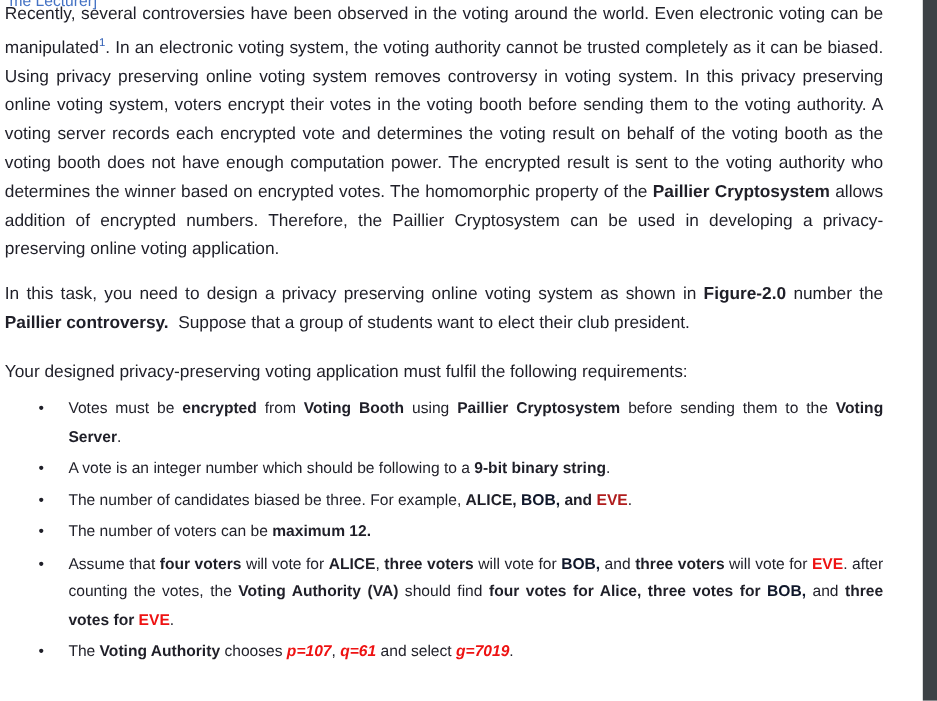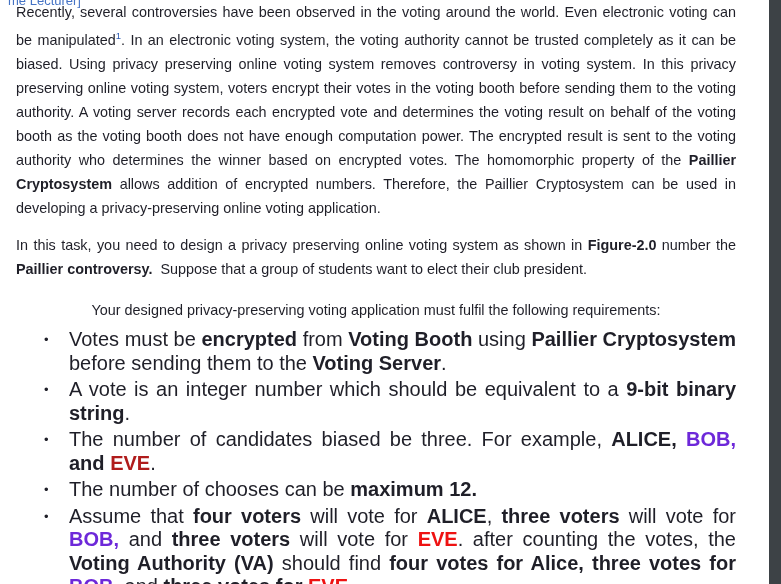--- a/index.html
+++ b/index.html
@@ -1,40 +1,40 @@
 <!DOCTYPE html>
 <html><head>
 <meta charset="utf-8">
 <style>
   html,body{margin:0;padding:0;}
   body{
     width:781px;height:584px;overflow:hidden;background:#ffffff;
     font-family:"Liberation Sans",sans-serif;color:#1f1f28;position:relative;
   }
-  .page{position:absolute;inset:0;padding:0 45px 0 16px;box-sizing:border-box;}
+  .page{position:absolute;inset:0;padding:0 45px 0 4px;box-sizing:border-box;}
   .header-frag{
     position:absolute;top:-7px;left:8px;font-size:13px;color:#4472c4;
     font-weight:400;white-space:nowrap;
   }
   .title{
     font-size:20.5px;font-weight:700;color:#14141d;
     margin:10px 0 9px 42px;letter-spacing:-0.2px;
   }
   .para{
     font-size:14.4px;line-height:24px;text-align:justify;margin:0;
   }
   .p2{margin-top:13px;}
-  .intro{margin-top:17px;text-align:center;}
+  .intro{margin-top:17px;text-align:left;}
   .bullets{margin-top:6px;}
   .bullet-item{display:flex;margin:0 0 3px 28px;}
   .dot{width:25px;flex:none;font-size:13px;line-height:23.5px;color:#1f1f28;}
-  .bullet-text{flex:1;font-size:20px;line-height:23.5px;text-align:justify;}
+  .bullet-text{flex:1;font-size:13px;line-height:23.5px;text-align:justify;}
   .b{font-weight:700;}
   .i{font-style:italic;}
-  .blue{color:#6d28d9;}
+  .blue{color:#0f172a;}
   .red{color:#ee1212;}
   .darkred{color:#b01c1c;}
   .sup{font-size:9.5px;vertical-align:6px;color:#2e5cb4;}
   .edge{
     position:absolute;top:0;right:0;width:12px;height:584px;background:#3d4246;
   }
 </style>
 </head>
 <body>
 
@@ -51,31 +51,31 @@
 
   <div class="bullets">
 
     <div class="bullet-item">
       <span class="dot">•</span>
       <span class="bullet-text"><span>Votes must be </span><span class="b">encrypted</span><span> from </span><span class="b">Voting Booth</span><span> using </span><span class="b">Paillier Cryptosystem</span><span> before sending them to the </span><span class="b">Voting Server</span><span>.</span></span>
     </div>
 
     <div class="bullet-item">
       <span class="dot">•</span>
-      <span class="bullet-text"><span>A vote is an integer number which should be equivalent to a </span><span class="b">9-bit binary string</span><span>.</span></span>
+      <span class="bullet-text"><span>A vote is an integer number which should be following to a </span><span class="b">9-bit binary string</span><span>.</span></span>
     </div>
 
     <div class="bullet-item">
       <span class="dot">•</span>
       <span class="bullet-text"><span>The number of candidates biased be three. For example, </span><span class="b">ALICE,</span><span> </span><span class="b blue">BOB,</span><span> </span><span class="b">and</span><span> </span><span class="b darkred">EVE</span><span>.</span></span>
     </div>
 
     <div class="bullet-item">
       <span class="dot">•</span>
-      <span class="bullet-text"><span>The number of chooses can be </span><span class="b">maximum 12.</span></span>
+      <span class="bullet-text"><span>The number of voters can be </span><span class="b">maximum 12.</span></span>
     </div>
 
     <div class="bullet-item">
       <span class="dot">•</span>
       <span class="bullet-text"><span>Assume that </span><span class="b">four voters</span><span> will vote for </span><span class="b">ALICE</span><span>, </span><span class="b">three voters</span><span> will vote for </span><span class="b blue">BOB,</span><span> and </span><span class="b">three voters</span><span> will vote for </span><span class="b red">EVE</span><span>. after counting the votes, the </span><span class="b">Voting Authority (VA)</span><span> should find </span><span class="b">four votes for Alice, three votes for </span><span class="b blue">BOB,</span><span> and </span><span class="b">three votes for </span><span class="b red">EVE</span><span>.</span></span>
     </div>
 
     <div class="bullet-item">
       <span class="dot">•</span>
       <span class="bullet-text"><span>The </span><span class="b">Voting Authority</span><span> chooses </span><span class="b i red">p=107</span><span>, </span><span class="b i red">q=61</span><span> and select </span><span class="b i red">g=7019</span><span>.</span></span>

